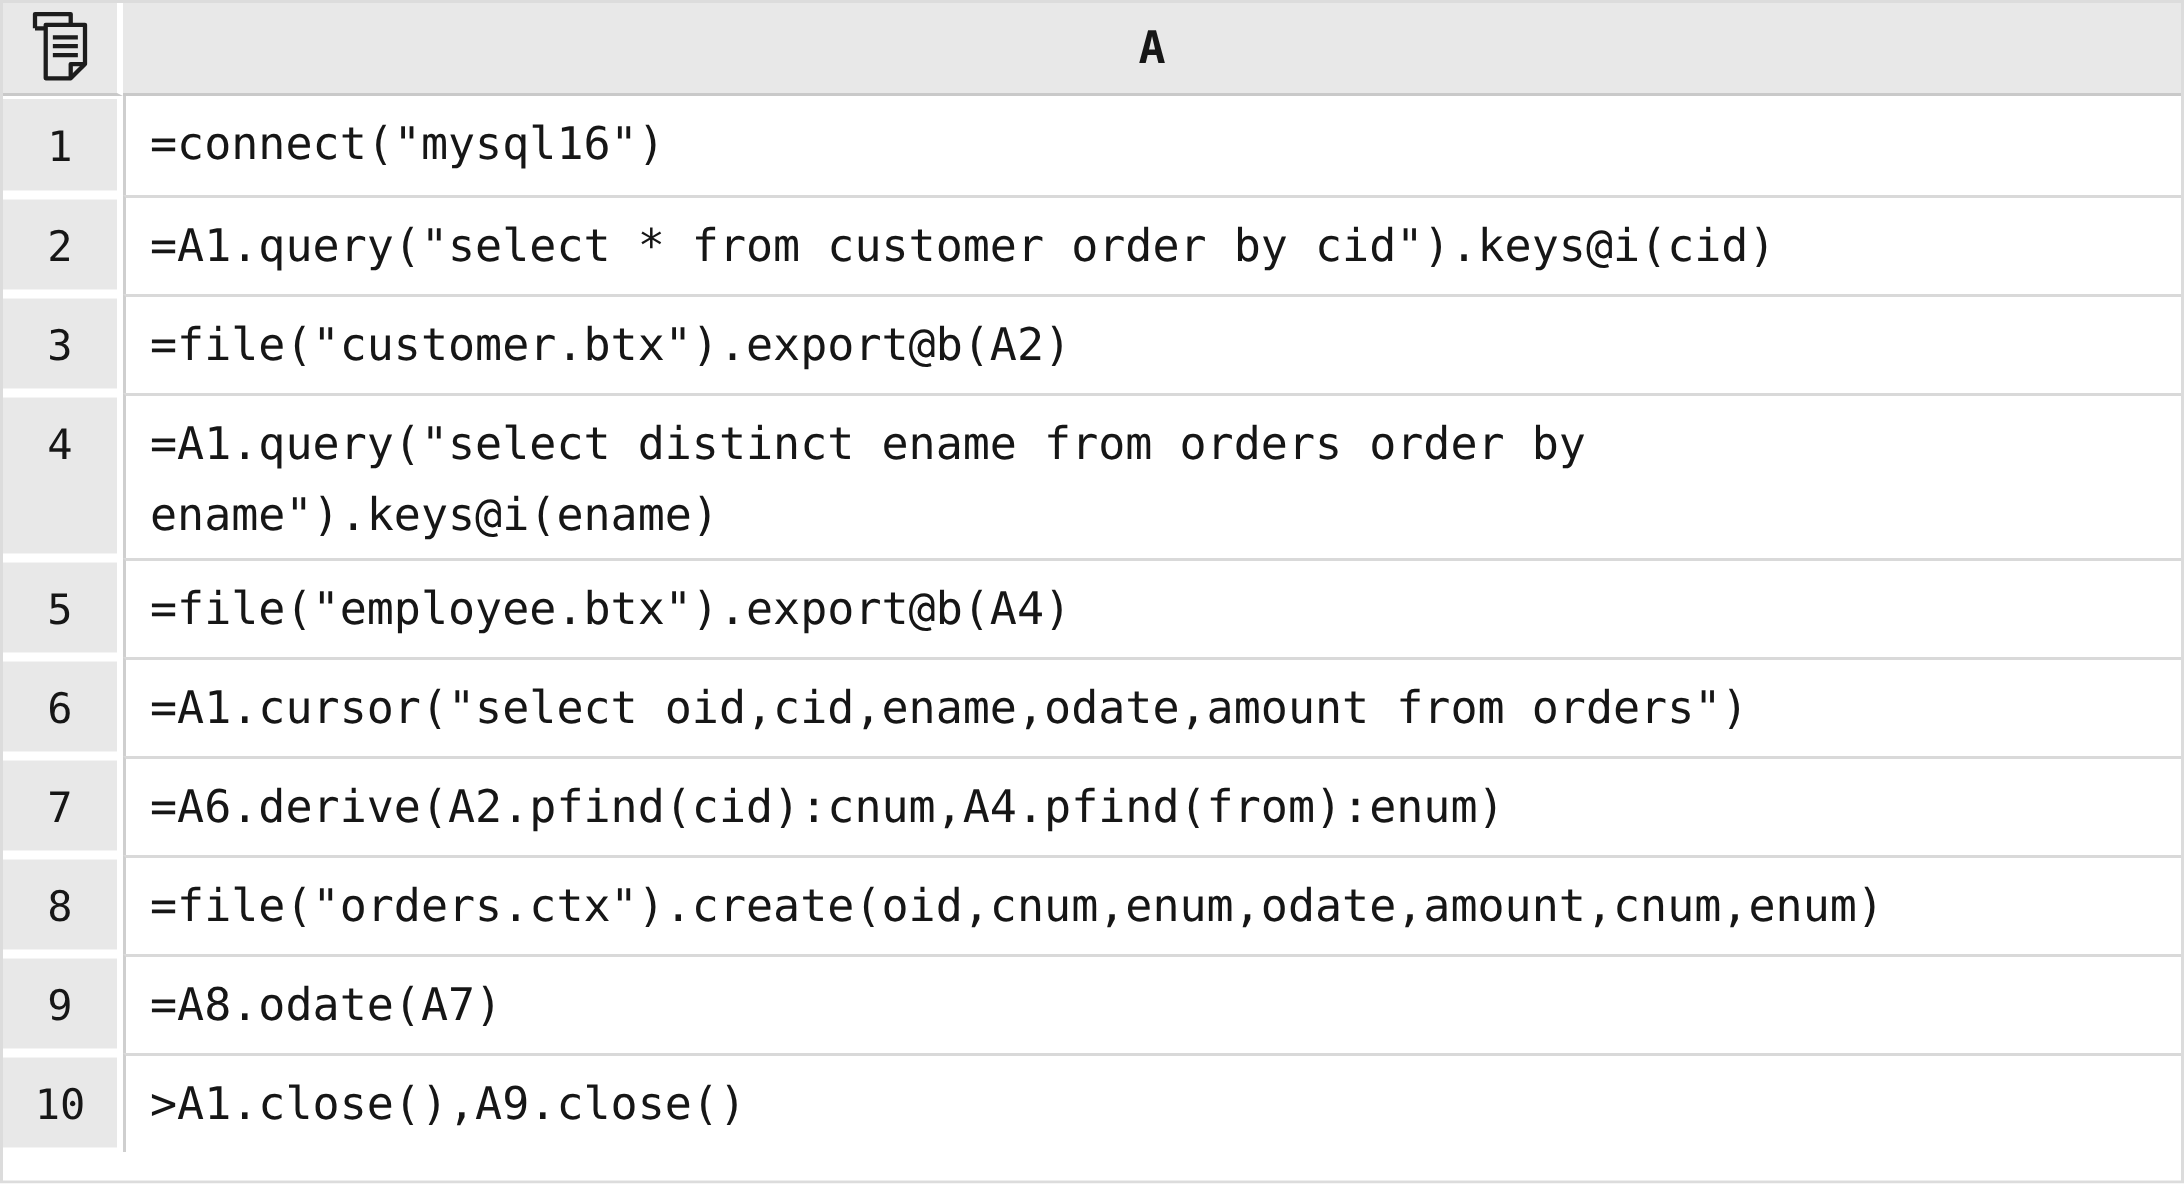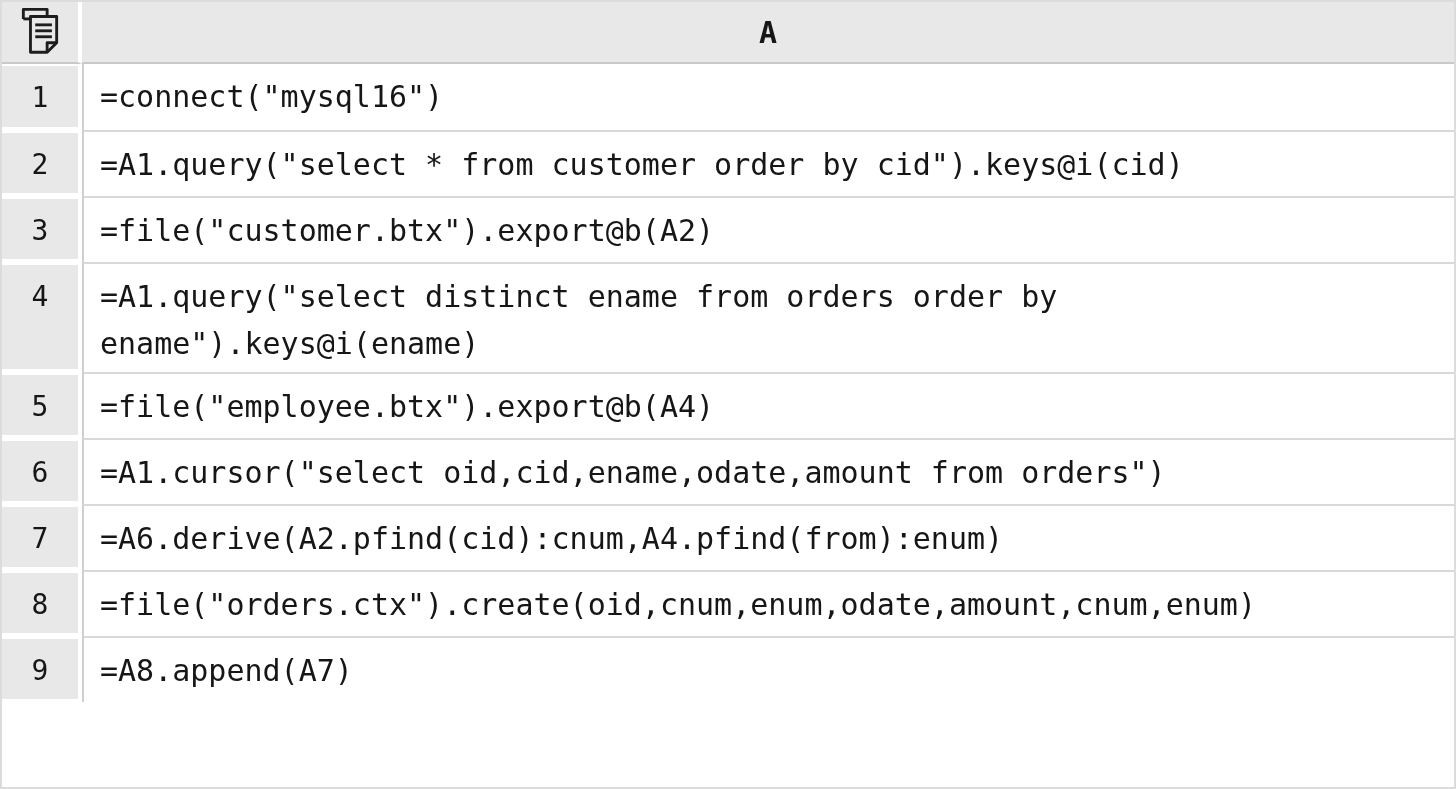--- a/index.html
+++ b/index.html
@@ -133,17 +133,21 @@
       <tr>
         <td class="rownum">7</td>
         <td class="code">=A6.derive(A2.pfind(cid):cnum,A4.pfind(from):enum)</td>
       </tr>
       <tr>
         <td class="rownum">8</td>
         <td class="code">=file("orders.ctx").create(oid,cnum,enum,odate,amount,cnum,enum)</td>
       </tr>
       <tr>
         <td class="rownum">9</td>
-        <td class="code">=A8.append(A7)</td>
+        <td class="code">=A8.odate(A7)</td>
+      </tr>
+      <tr>
+        <td class="rownum">10</td>
+        <td class="code">&gt;A1.close(),A9.close()</td>
       </tr>
     </tbody>
   </table>
 </div>
 
 </body></html>

